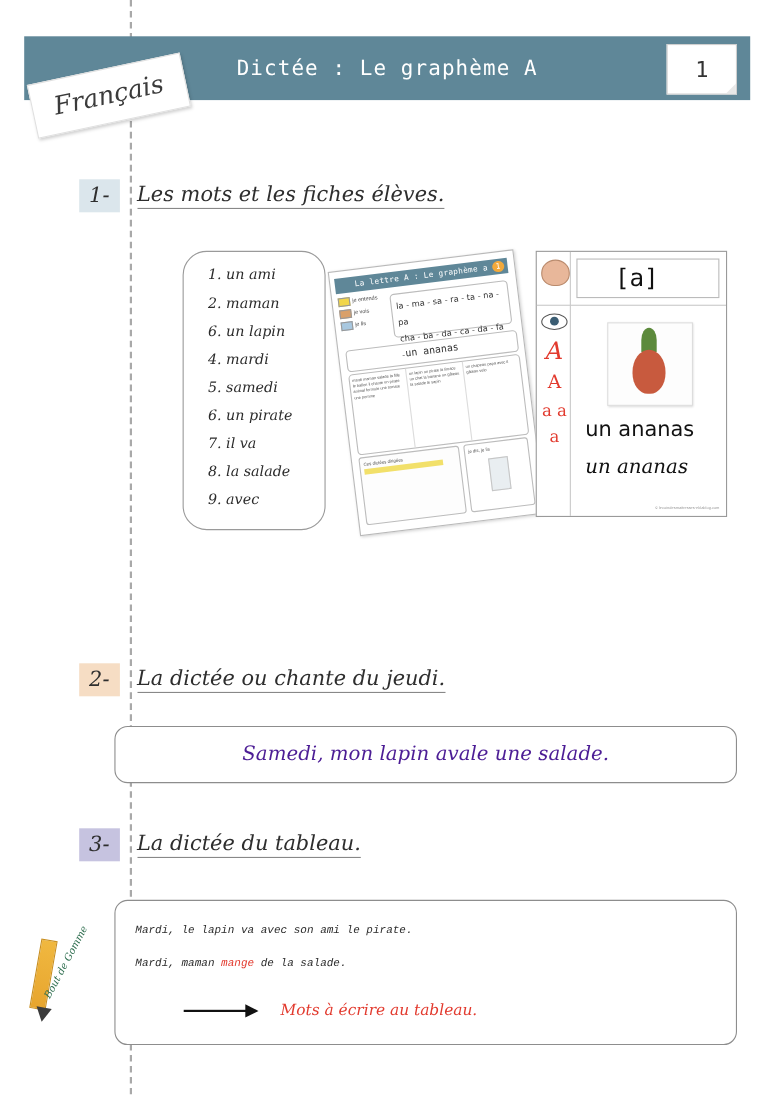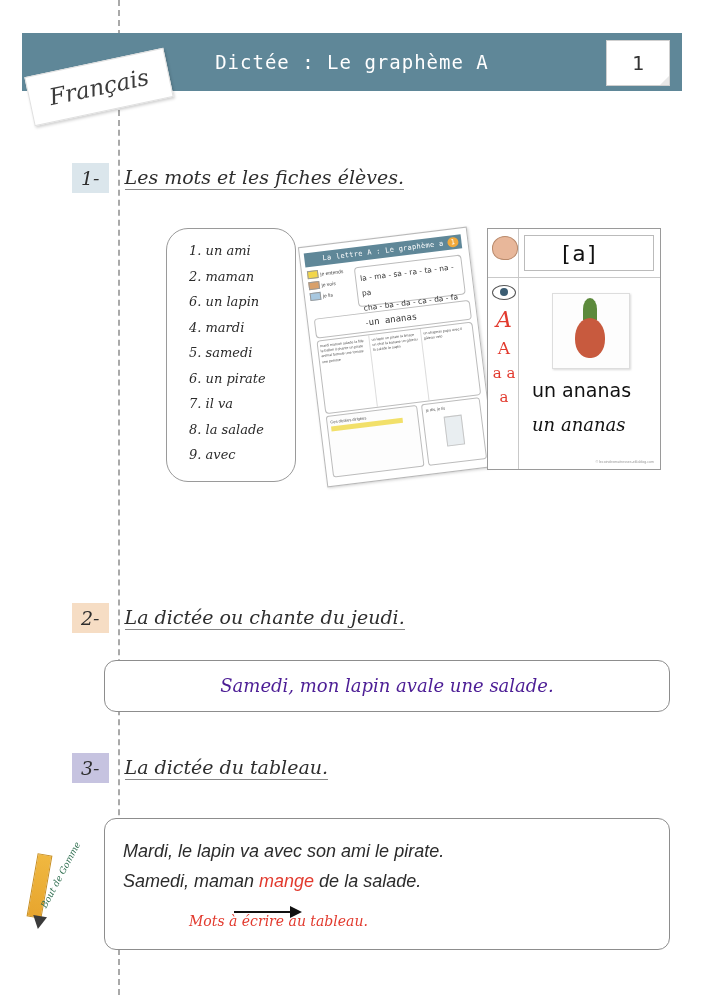--- a/index.html
+++ b/index.html
@@ -481,35 +481,34 @@
   }
   #box-friday {
     left: 104px;
     top: 818px;
     width: 564px;
     height: 130px;
   }
   #box-friday .line {
     position: absolute;
     left: 18px;
-    font-family: Liberation Sans, sans-serif;
-    font-style: italic;
-    font-size: 18px;
+    font-family: Liberation Mono, monospace;
+    font-style: italic;
+    font-size: 10px;
     color: #2b2b2b;
   }
   #box-friday .l1 { top: 22px; }
   #box-friday .l2 { top: 52px; }
   #box-friday .red { color: #e23a2e; }
   #box-friday .arrow-row {
     position: absolute;
     left: 62px;
     top: 92px;
     display: flex;
     align-items: center;
-    flex-direction: column;
   }
   #box-friday .arrow {
     width: 66px;
     height: 2px;
     background: #111;
     position: relative;
   }
   #box-friday .arrow::after {
     content: "";
     position: absolute;
@@ -703,21 +702,21 @@
 <div class="section" id="sec3">
   <div class="chip">
     <span class="chip-text">3-</span>
   </div>
   <div class="heading-text">La dictée du tableau.</div>
 </div>
 
 <div class="answer-box" id="box-friday">
   <div class="line l1">Mardi, le lapin va avec son ami le pirate.</div>
   <div class="line l2">
-    <span>Samedi, maman </span><span class="red">mange</span><span> de la salade.</span>
+    <span>Mardi, maman </span><span class="red">mange</span><span> de la salade.</span>
   </div>
   <div class="arrow-row">
     <div class="arrow"></div>
     <div class="tableau-text">Mots à écrire au tableau.</div>
   </div>
 </div>
 
 <div class="logo">
   <div class="pencil"></div>
   <div class="tip"></div>

